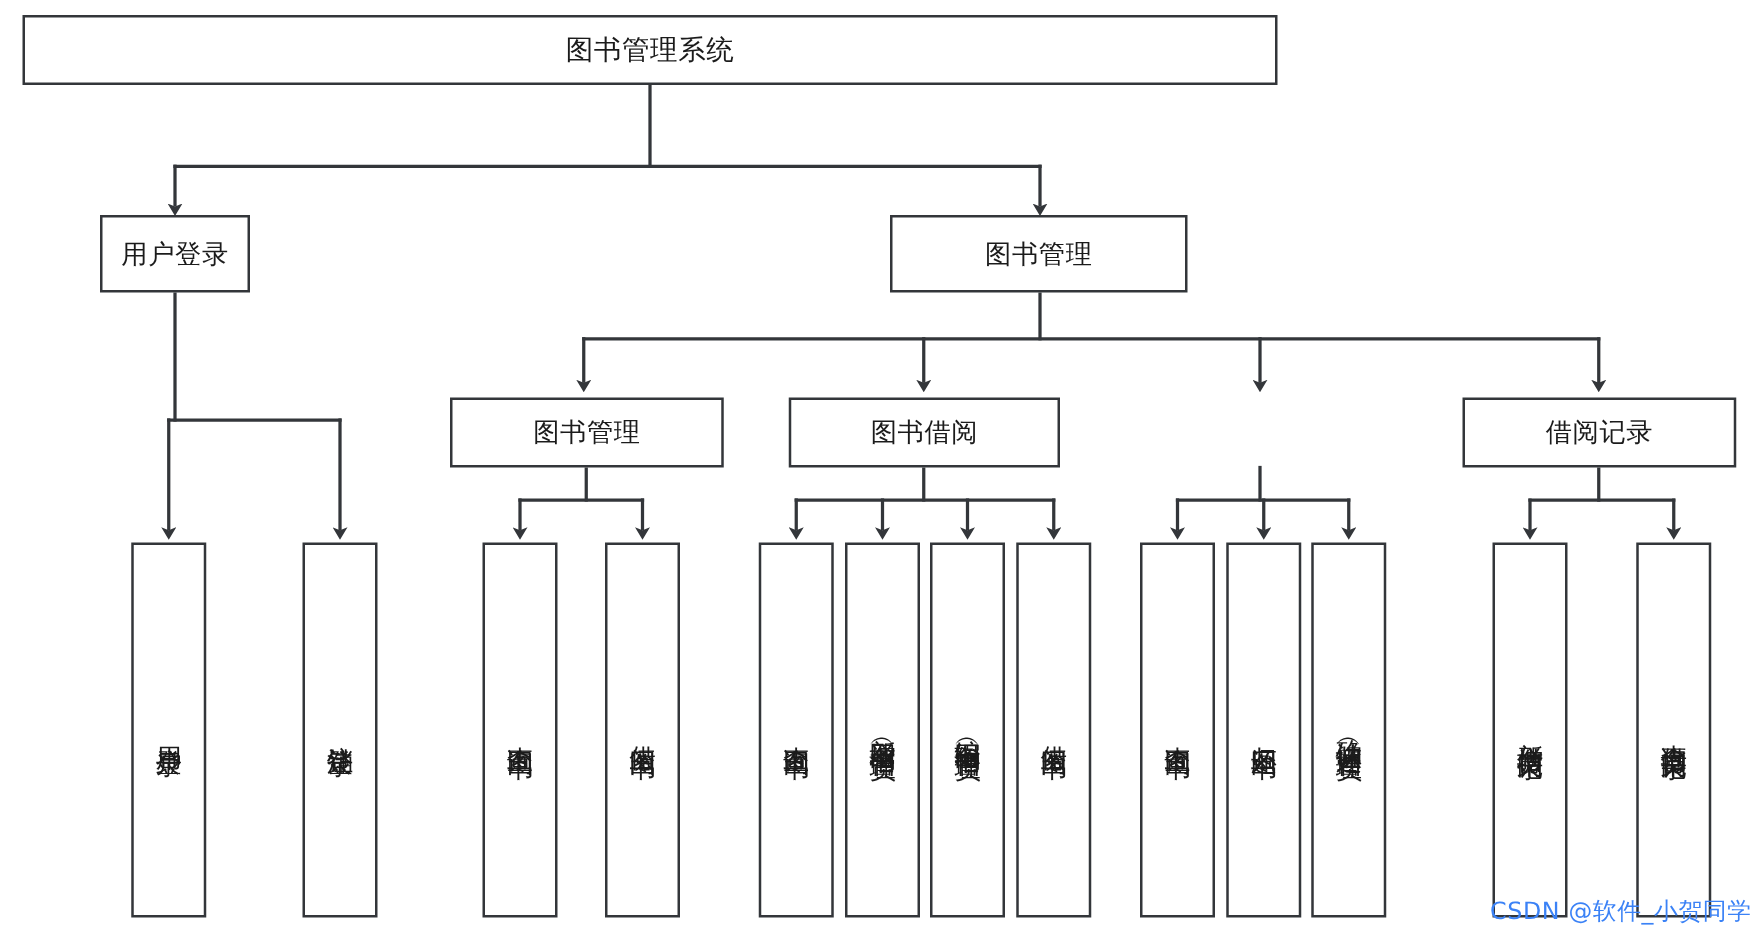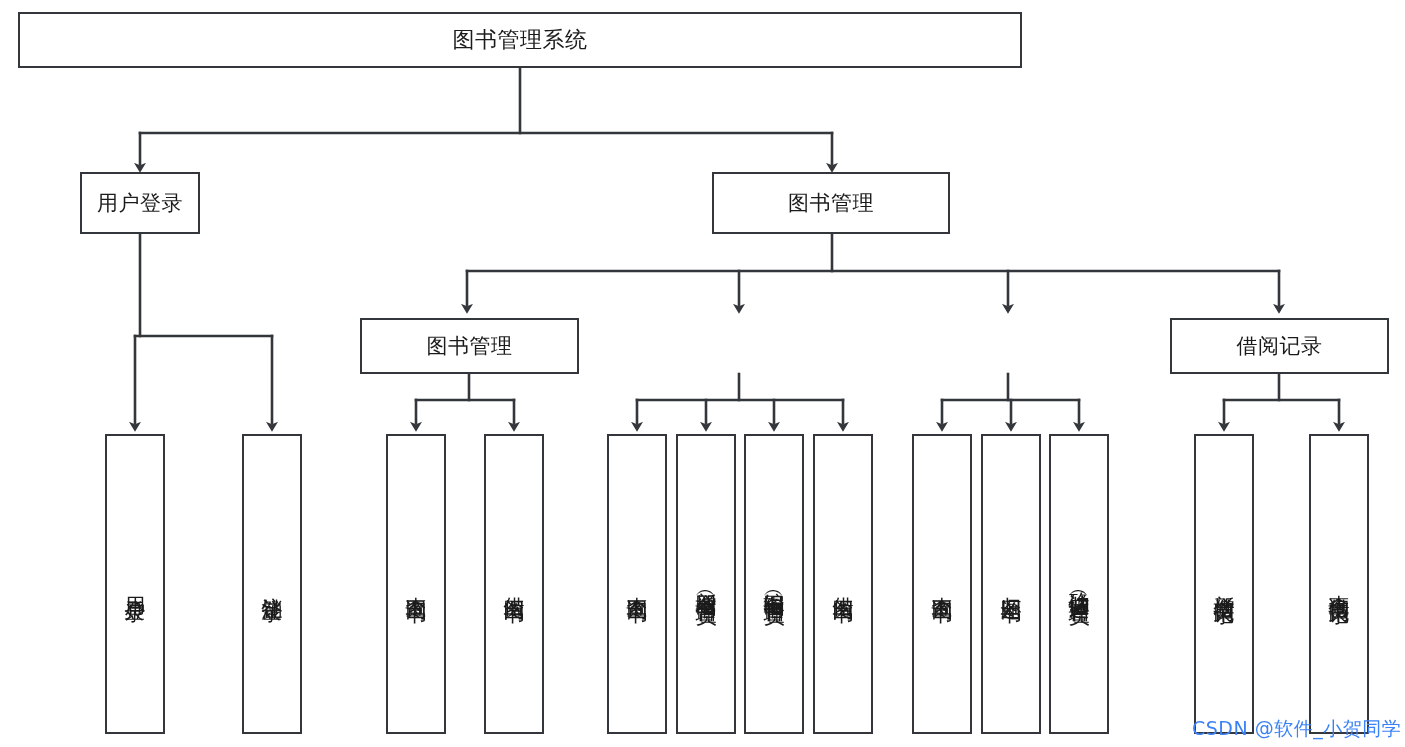--- a/index.html
+++ b/index.html
@@ -123,20 +123,21 @@
       <path d="M1339,400 L1339,423" marker-end="url(#arrow)"></path>
     </g>
   </svg>
 
   <div class="node h root" style="left:18px; top:12px; width:1004px; height:56px;">图书管理系统</div>
 
   <div class="node h" style="left:80px; top:172px; width:120px; height:62px;">用户登录</div>
   <div class="node h" style="left:712px; top:172px; width:238px; height:62px;">图书管理</div>
 
   <div class="node h" style="left:360px; top:318px; width:219px; height:56px;">图书管理</div>
+  <div class="node h" style="left:631px; top:318px; width:217px; height:56px;">图书借阅</div>
   <div class="node h" style="left:1170px; top:318px; width:219px; height:56px;">借阅记录</div>
 
   <div class="node v" style="left:105px; top:434px; width:60px; height:300px;">
     <span class="vtext">用户登录</span>
   </div>
   <div class="node v" style="left:242px; top:434px; width:60px; height:300px;">
     <span class="vtext">注销登录</span>
   </div>
 
   <div class="node v" style="left:386px; top:434px; width:60px; height:300px;">

